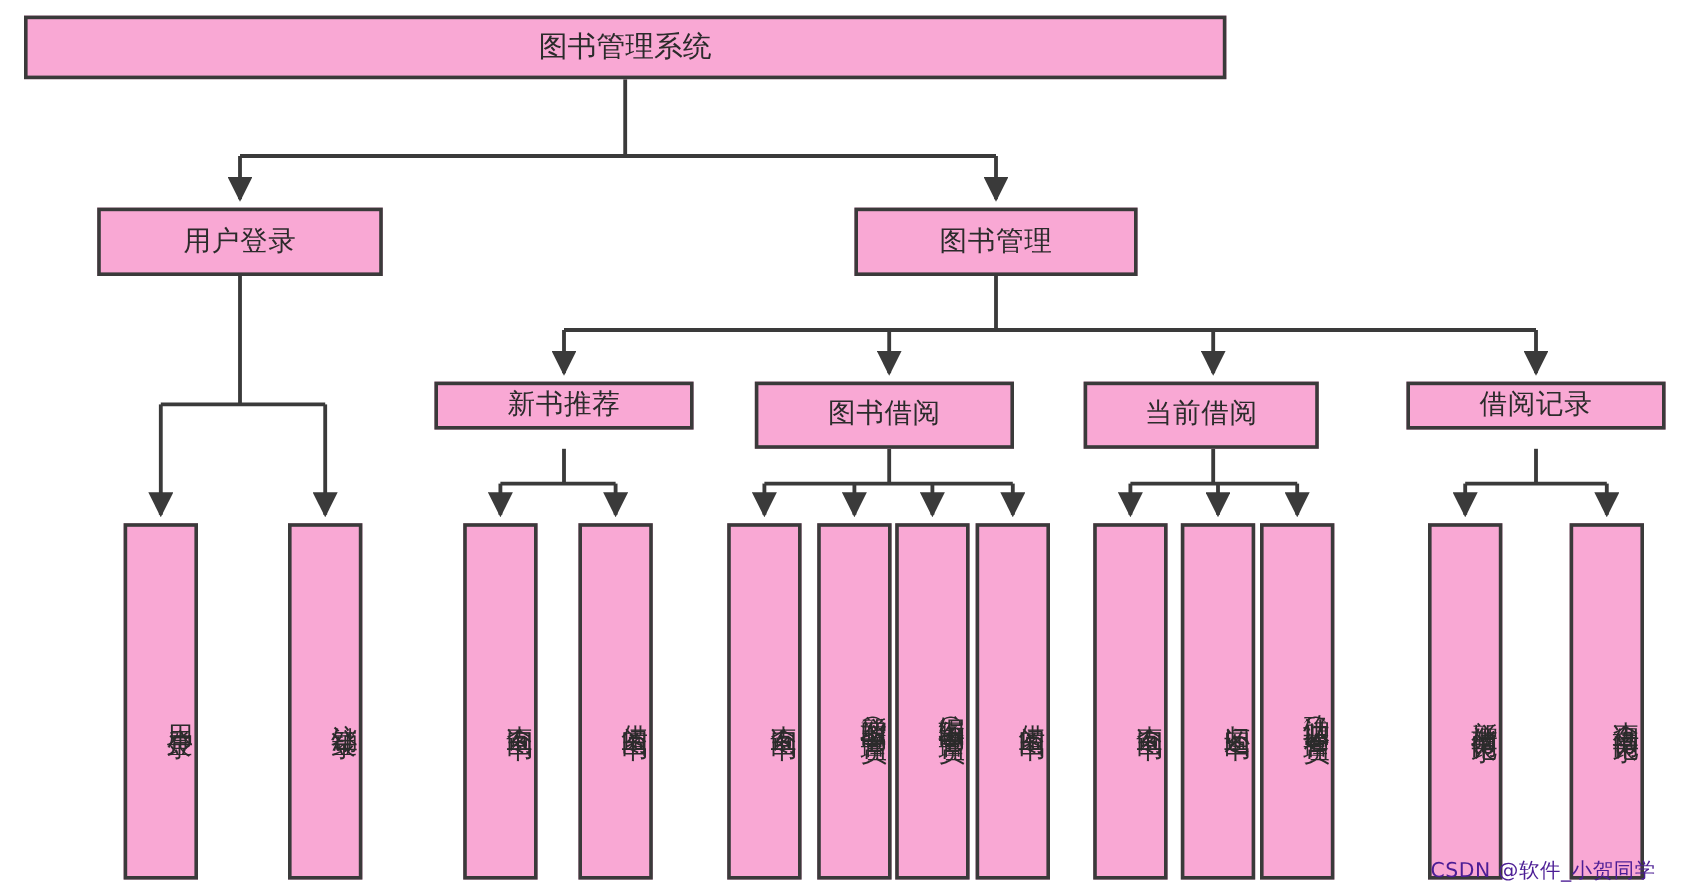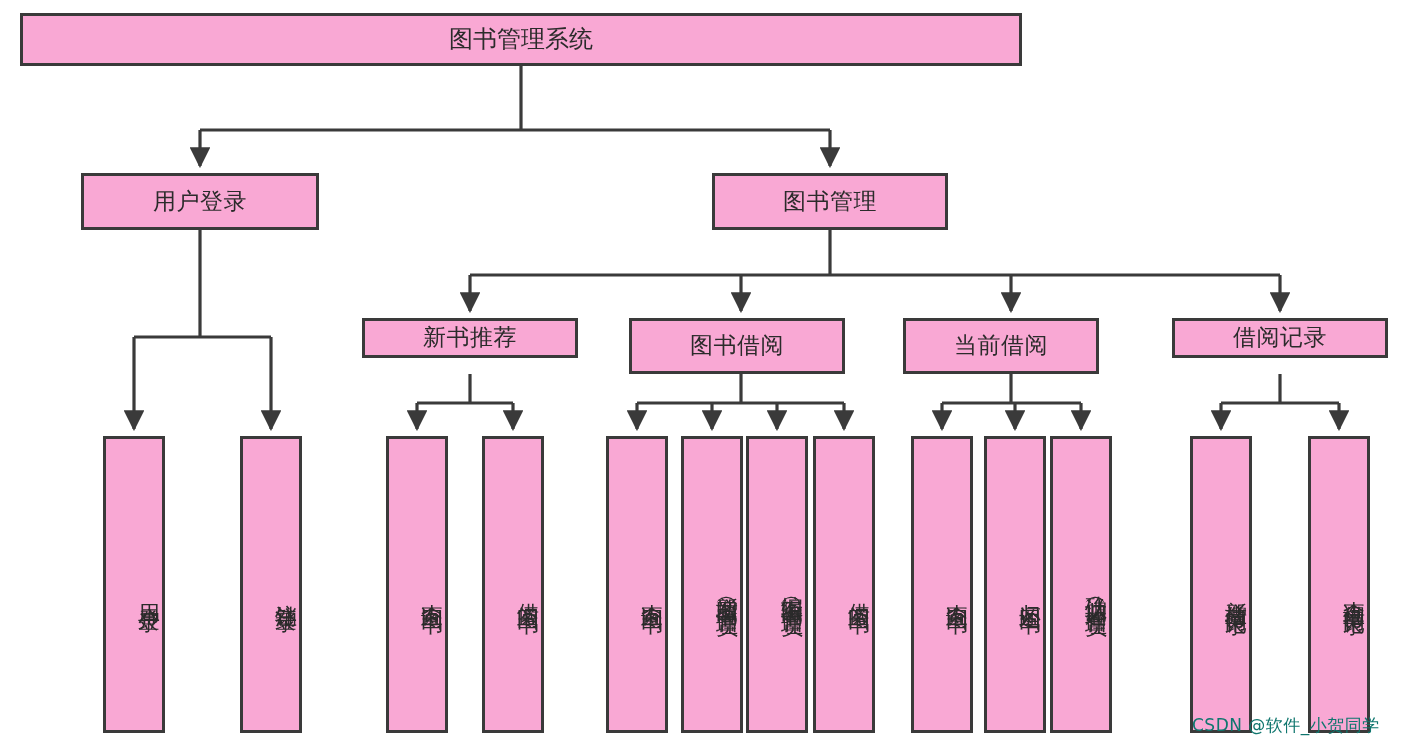--- a/index.html
+++ b/index.html
@@ -54,21 +54,21 @@
   }
   .node.v span {
     writing-mode: vertical-rl;
     text-orientation: upright;
     display: block;
     white-space: nowrap;
   }
   .watermark {
     position: absolute;
     font-size: 17px;
-    color: #0f766e;
+    color: #4c1d95;
     white-space: nowrap;
     letter-spacing: 0.5px;
   }
 </style>
 </head>
 <body>
 
 <div id="canvas">
 
   <svg class="wires" viewBox="0 0 1405 747" xmlns="http://www.w3.org/2000/svg">

